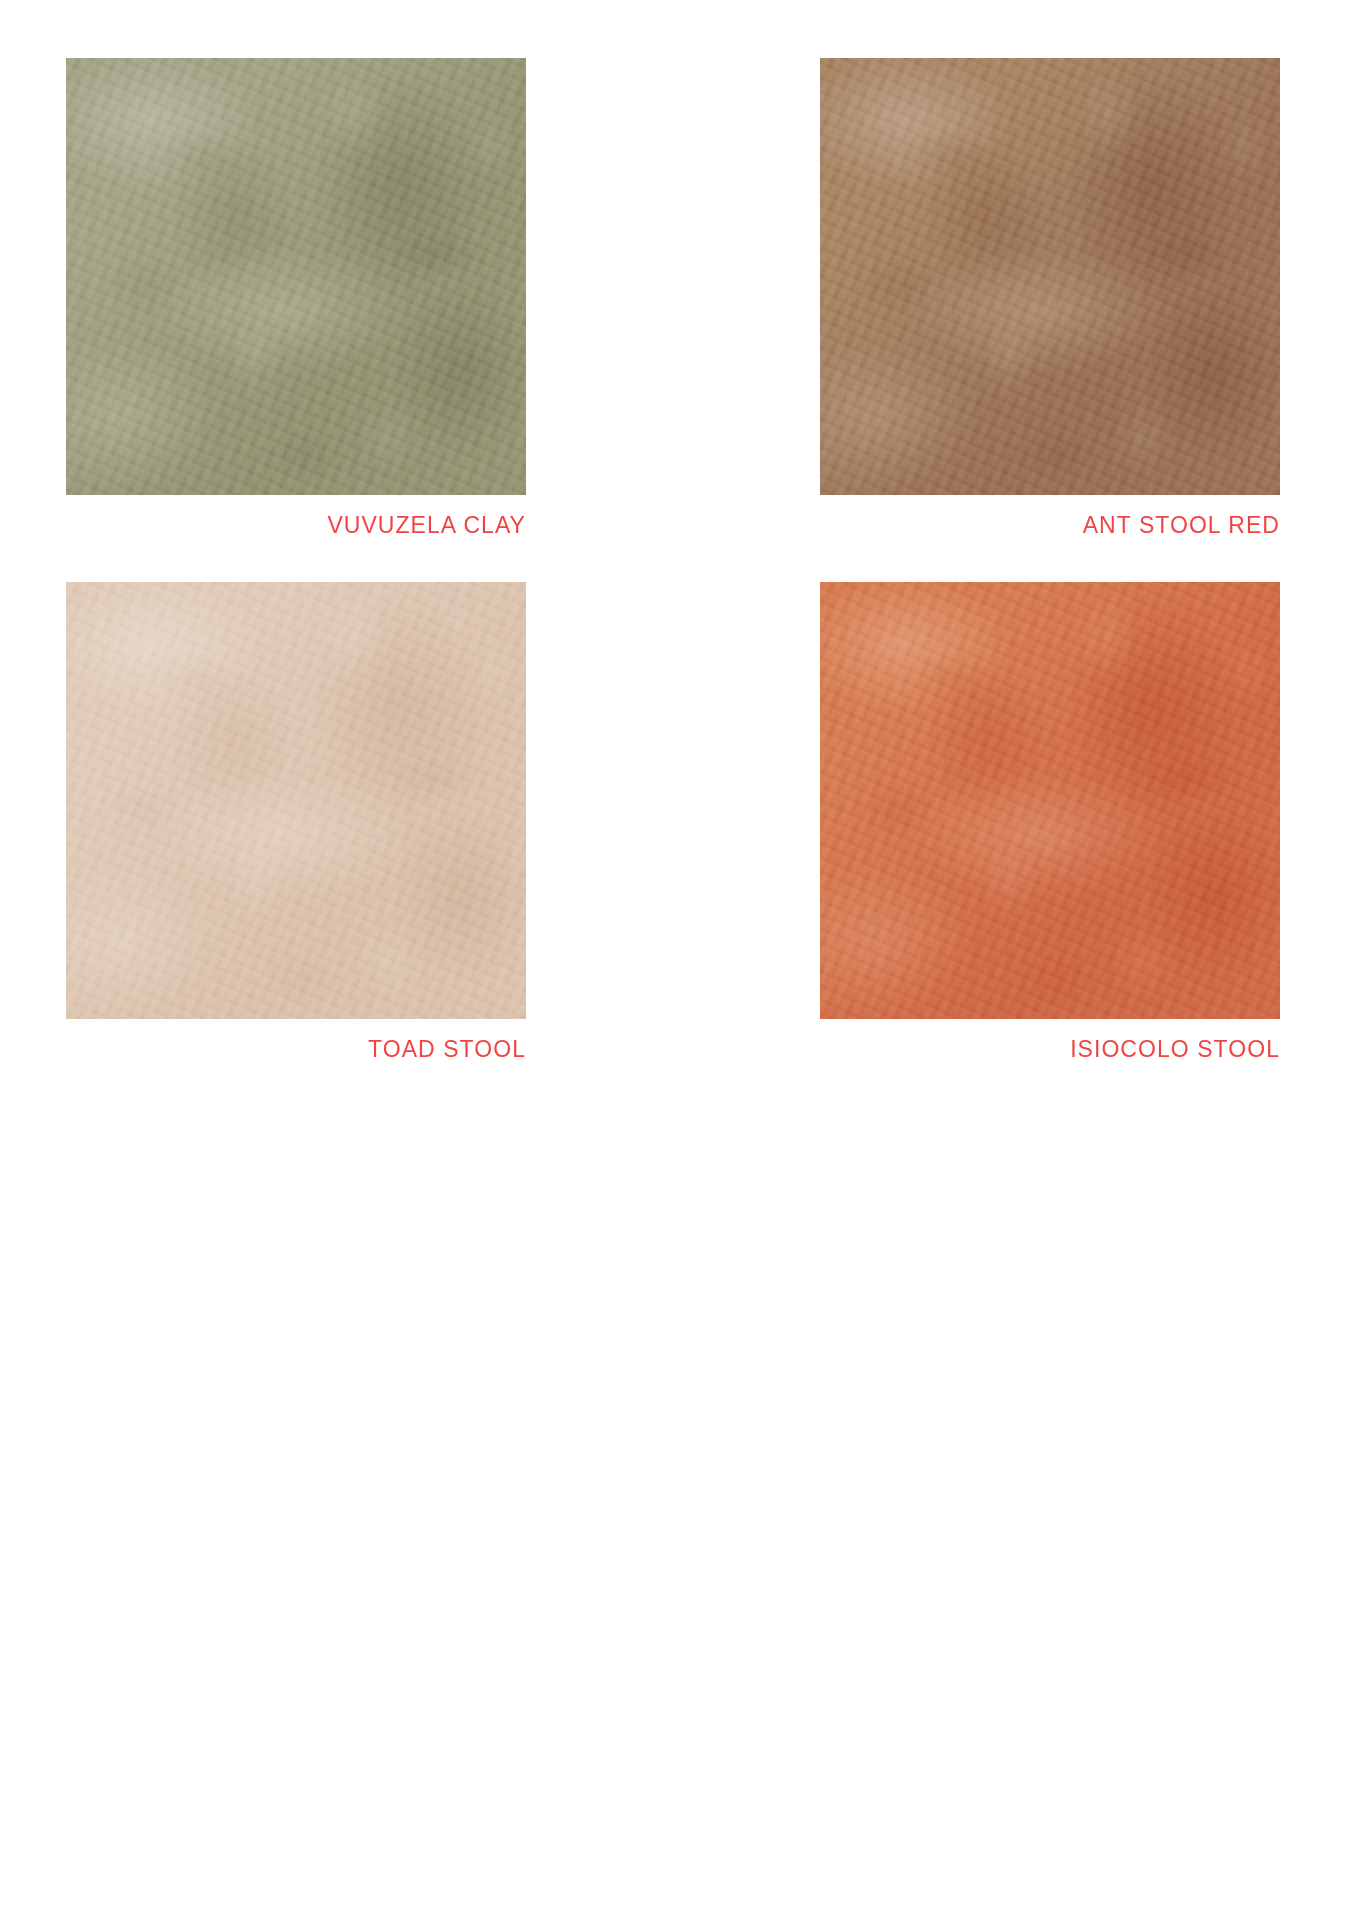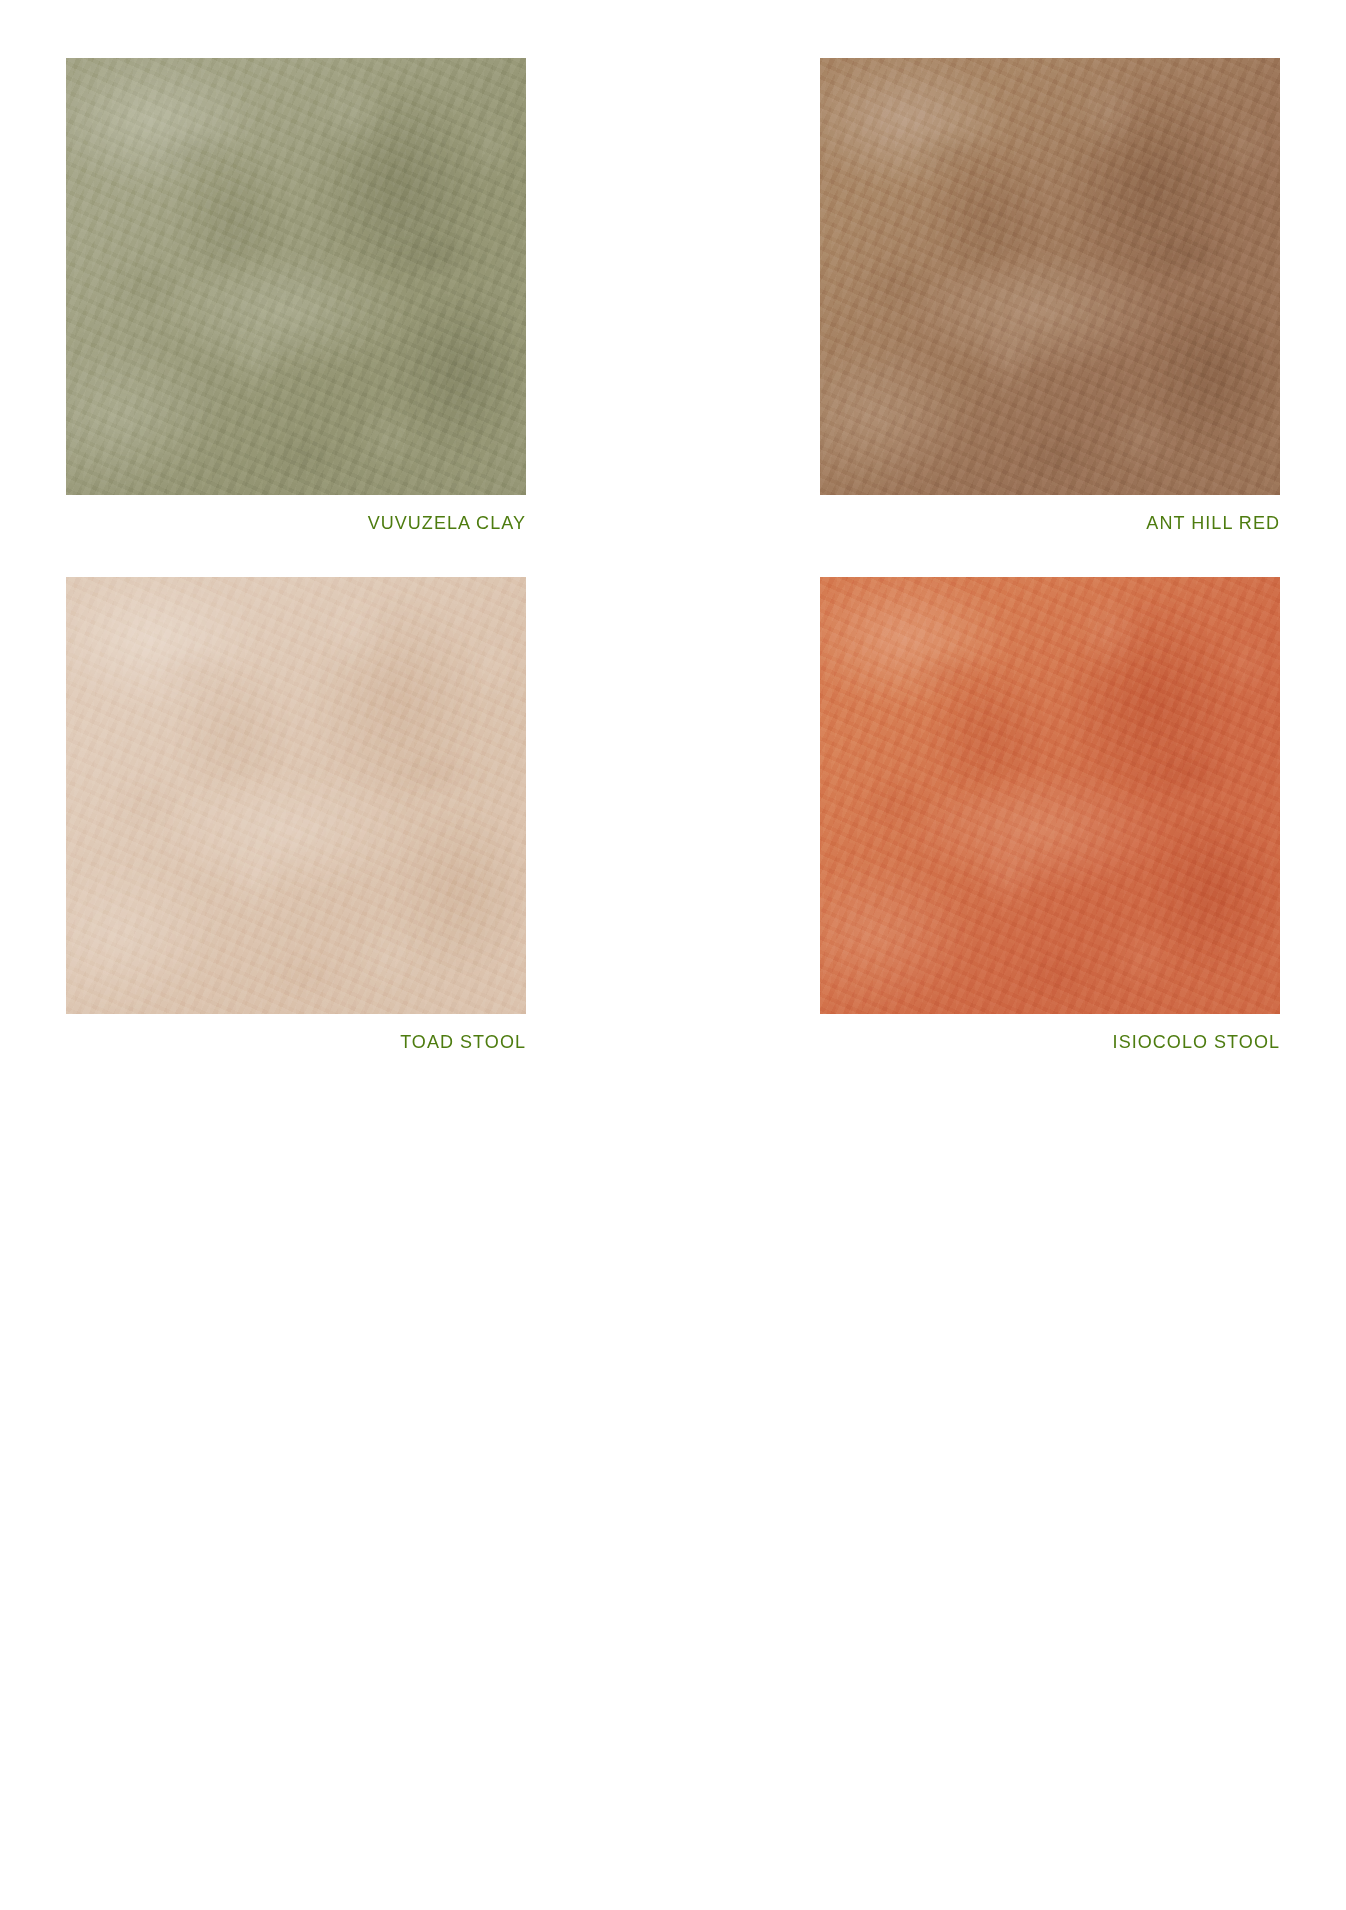--- a/index.html
+++ b/index.html
@@ -80,23 +80,23 @@
   .tex.d {
     opacity: .35;
     mix-blend-mode: overlay;
     background-image:
       linear-gradient(128deg, rgba(255,255,255,.22) 0%, transparent 34%, rgba(0,0,0,.20) 66%, transparent 100%),
       linear-gradient(-41deg, rgba(0,0,0,.16) 0%, transparent 42%, rgba(255,255,255,.20) 78%, transparent 100%);
   }
   .swatch-label {
     margin-top: 19px;
     text-align: right;
-    font-size: 18px;
+    font-size: 23px;
     letter-spacing: 1.05px;
-    color: #4d7c0f;
+    color: #ef4444;
     font-weight: 400;
     line-height: 1;
     white-space: nowrap;
   }
 </style>
 </head>
 <body style="background: rgb(255, 255, 255);">
 
 <div class="sheet">
   <div class="swatch-grid">
@@ -111,21 +111,21 @@
       <div class="swatch-label">VUVUZELA CLAY</div>
     </div>
 
     <div class="swatch-cell">
       <div class="swatch-chip" style="background-color: rgb(160, 122, 92);">
         <div class="tex a"></div>
         <div class="tex b"></div>
         <div class="tex c"></div>
         <div class="tex d"></div>
       </div>
-      <div class="swatch-label">ANT HILL RED</div>
+      <div class="swatch-label">ANT STOOL RED</div>
     </div>
 
 
     <div class="swatch-cell">
       <div class="swatch-chip" style="background-color: rgb(221, 198, 178);">
         <div class="tex a"></div>
         <div class="tex b"></div>
         <div class="tex c"></div>
         <div class="tex d"></div>
       </div>

